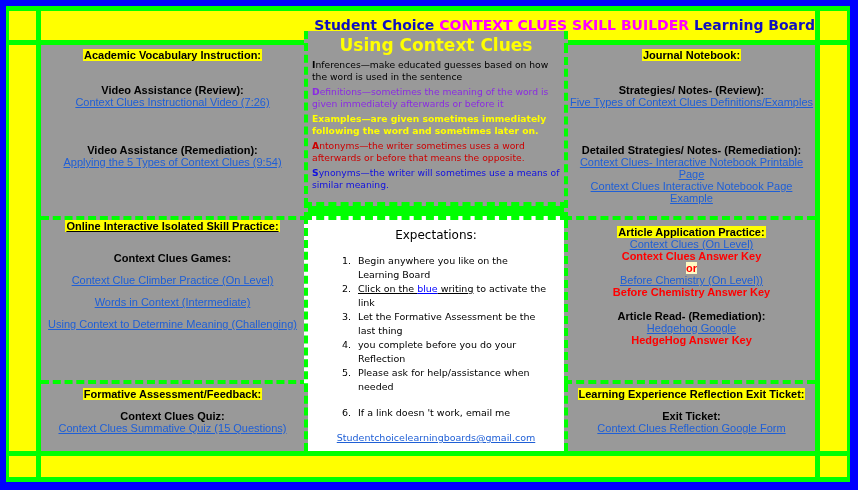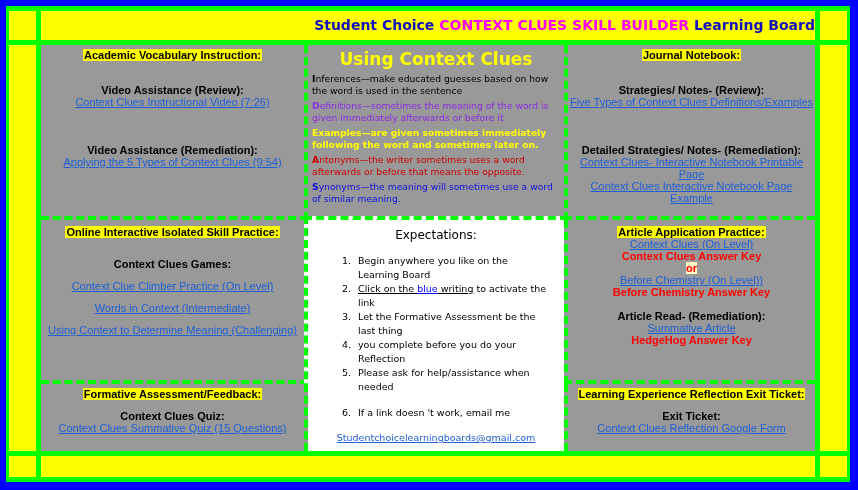--- a/index.html
+++ b/index.html
@@ -46,40 +46,40 @@
   </div>
 
   <div class="cell dashR dashB" style="left:35px;top:39px;width:267px;height:175px;">
     <div style="margin-top:4px;"><span class="hl">Academic Vocabulary Instruction:</span></div>
     <div class="b" style="margin-top:23px;">Video Assistance (Review):</div>
     <div><a class="lnk">Context Clues Instructional Video (7:26)</a></div>
     <div class="b" style="margin-top:36px;">Video Assistance (Remediation):</div>
     <div><a class="lnk">Applying the 5 Types of Context Clues (9:54)</a></div>
   </div>
 
-  <div class="cell ctx dashL dashR dashB" style="left:298px;top:39px;width:264px;height:175px;">
+  <div class="cell ctx dashL dashR dashB" style="left:298px;top:25px;width:264px;height:175px;">
     <div class="h">Using  Context Clues</div>
     <p style="color:#000;"><b>I</b><span>nferences—make educated guesses based on how the word is used in the sentence</span></p>
     <p style="color:#8a2be2;"><b>D</b><span>efinitions—sometimes the meaning of the word is given immediately afterwards or before it</span></p>
     <p style="color:#ffff00;font-weight:bold;"><b>E</b><span>xamples—are given sometimes immediately following the word and sometimes later on.</span></p>
     <p style="color:#cc0000;"><b>A</b><span>ntonyms—the writer sometimes uses a word afterwards or before that means the opposite.</span></p>
-    <p style="color:#1010e0;"><b>S</b><span>ynonyms—the meaning will sometimes use a word of similar meaning.</span></p>
+    <p style="color:#1010e0;"><b>S</b><span>ynonyms—the writer will sometimes use a means of similar meaning.</span></p>
   </div>
 
   <div class="cell dashL dashB" style="left:558px;top:39px;width:251px;height:175px;">
     <div style="margin-top:4px;"><span class="hl">Journal Notebook:</span></div>
     <div class="b" style="margin-top:23px;">Strategies/ Notes- (Review):</div>
     <div><a class="lnk">Five Types of Context Clues Definitions/Examples</a></div>
     <div class="b" style="margin-top:36px;">Detailed Strategies/ Notes- (Remediation):</div>
     <div><a class="lnk">Context Clues- Interactive Notebook Printable Page</a></div>
     <div><a class="lnk">Context Clues Interactive Notebook Page Example</a></div>
   </div>
 
   <div class="cell dashR dashB" style="left:35px;top:214px;width:267px;height:164px;">
-    <div style="margin-top:6px;"><span class="hl">Online Interactive Isolated Skill Practice:</span></div>
+    <div style="margin-top:0;text-decoration:underline;"><span class="hl">Online Interactive Isolated Skill Practice:</span></div>
     <div class="b" style="margin-top:20px;">Context Clues Games:</div>
     <div style="margin-top:10px;"><a class="lnk">Context Clue Climber Practice (On Level)</a></div>
     <div style="margin-top:10px;"><a class="lnk">Words in Context (Intermediate)</a></div>
     <div style="margin-top:10px;"><a class="lnk">Using Context to Determine Meaning (Challenging)</a></div>
   </div>
 
   <div class="cell exp dashL dashR dashT" style="left:298px;top:210px;width:264px;height:235px;">
     <div class="h">Expectations:</div>
     <ol>
       <li>Begin anywhere you like on the Learning Board</li>
@@ -93,21 +93,21 @@
   </div>
 
   <div class="cell dashL dashB" style="left:558px;top:214px;width:251px;height:164px;">
     <div style="margin-top:6px;"><span class="hl">Article Application Practice:</span></div>
     <div><a class="lnk">Context Clues  (On Level)</a></div>
     <div class="red">Context Clues Answer Key</div>
     <div><span class="red" style="background:#fef9c3;">or</span></div>
     <div><a class="lnk">Before Chemistry (On Level))</a></div>
     <div class="red">Before Chemistry Answer Key</div>
     <div class="b" style="margin-top:12px;">Article Read- (Remediation):</div>
-    <div><a class="lnk">Summative Article</a></div>
+    <div><a class="lnk">Hedgehog Google</a></div>
     <div class="red">HedgeHog Answer Key</div>
   </div>
 
   <div class="cell dashR" style="left:35px;top:378px;width:267px;height:67px;">
     <div style="margin-top:4px;"><span class="hl">Formative Assessment/Feedback:</span></div>
     <div class="b" style="margin-top:10px;">Context Clues Quiz:</div>
     <div><a class="lnk">Context Clues Summative Quiz (15 Questions)</a></div>
   </div>
 
   <div class="cell dashL" style="left:558px;top:378px;width:251px;height:67px;">

